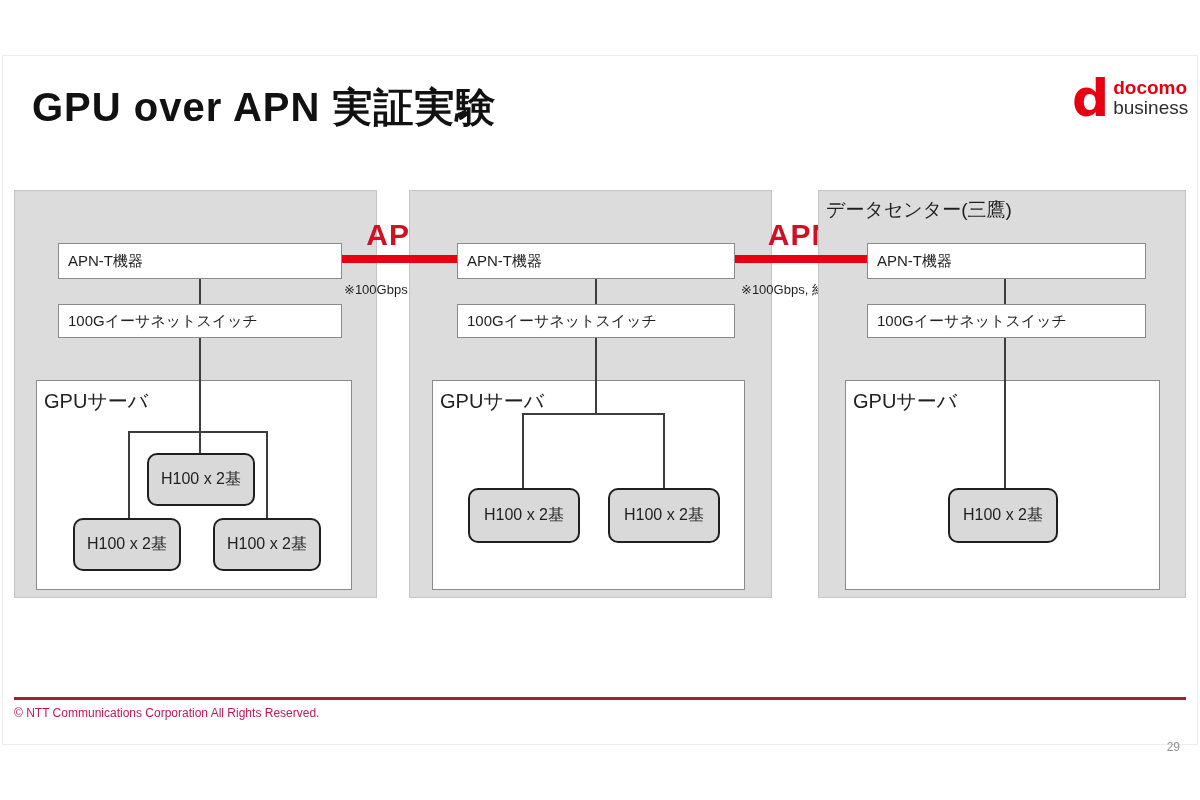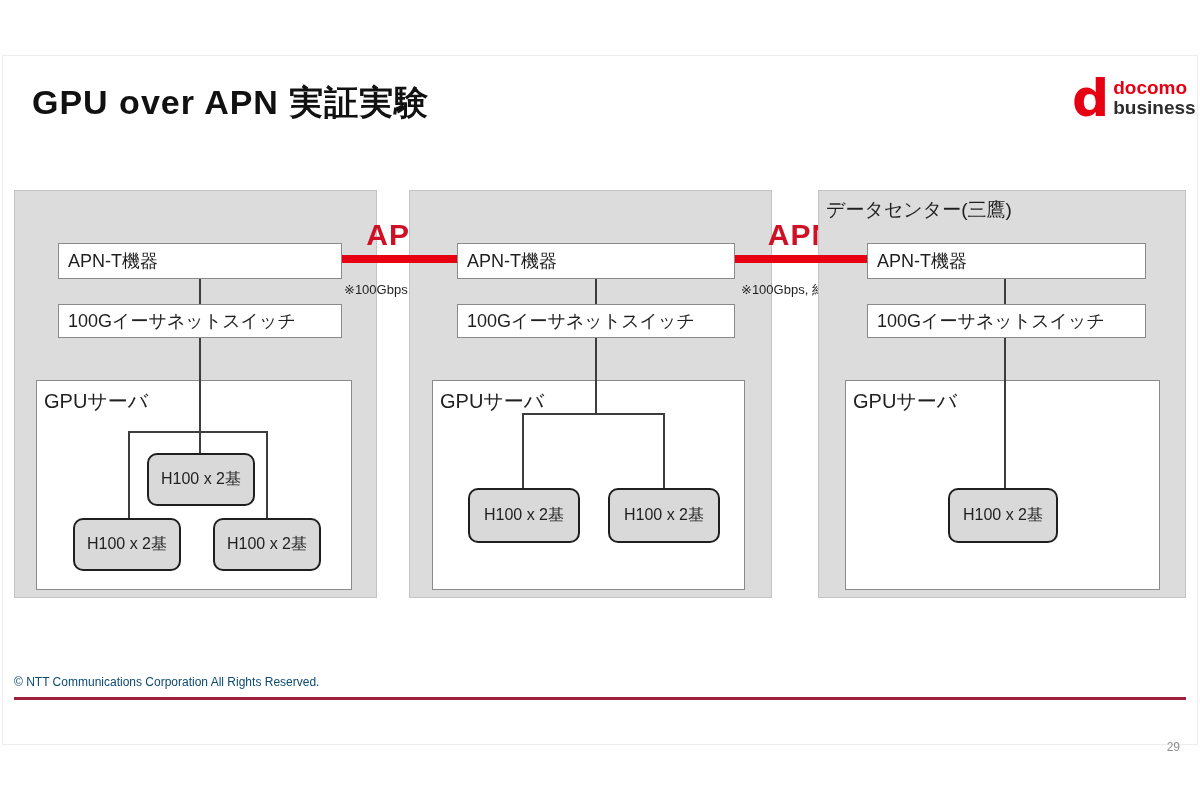--- a/index.html
+++ b/index.html
@@ -2,46 +2,46 @@
 <html><head>
 <meta charset="utf-8">
 <style>
   html,body{margin:0;padding:0;background:#fff;}
   #slide{
     position:relative;width:1200px;height:800px;background:#ffffff;overflow:hidden;
     font-family:"Liberation Sans","DejaVu Sans",sans-serif;color:#1a1a1a;
   }
   .abs{position:absolute;}
   #slide-frame{left:2px;top:55px;width:1194px;height:688px;border:1px solid #ededed;}
-  #title{left:32px;top:80px;font-size:34px;font-weight:bold;letter-spacing:1px;color:#111;}
+  #title{left:32px;top:80px;font-size:40px;font-weight:bold;letter-spacing:1px;color:#111;}
   
   #logo{left:1072px;top:76px;display:flex;align-items:center;}
   #logo .dmark{font-size:52px;font-weight:bold;color:#e60012;line-height:44px;margin-right:4px;font-family:"DejaVu Sans",sans-serif;}
   #logo .words{display:flex;flex-direction:column;line-height:20px;}
   #logo .w1{color:#e60012;font-size:19px;font-weight:bold;}
-  #logo .w2{color:#2d2d2d;font-size:19px;font-weight:bold;}
+  #logo .w2{color:#2d2d2d;font-size:19px;font-weight:normal;}
   
   .panel{background:#dcdcdc;border:1px solid #c4c4c4;box-sizing:border-box;}
   .panel-h{font-size:19px;color:#1f1f1f;}
   .box-white{background:#ffffff;border:1px solid #8a8a8a;box-sizing:border-box;
-    display:flex;align-items:center;padding-left:9px;font-size:18px;color:#1f1f1f;}
+    display:flex;align-items:center;padding-left:9px;font-size:15px;color:#1f1f1f;}
   .gpu-box{background:#ffffff;border:1px solid #8a8a8a;box-sizing:border-box;}
   .gpu-label{font-size:20px;color:#1f1f1f;}
   .h100{background:#d9d9d9;border:2px solid #1f1f1f;border-radius:10px;box-sizing:border-box;
     display:flex;align-items:center;justify-content:center;font-size:16px;color:#1f1f1f;z-index:3;}
   .lv{width:2px;background:#3d3d3d;z-index:1;}
   .lh{height:2px;background:#3d3d3d;z-index:1;}
   .bracket{border-top:2px solid #3d3d3d;border-left:2px solid #3d3d3d;border-right:2px solid #3d3d3d;box-sizing:border-box;z-index:1;}
   
   .apn-line{height:8px;background:#e60012;z-index:2;}
   .apn-label{font-size:30px;font-weight:bold;color:#cf1126;text-align:center;letter-spacing:1px;}
   .apn-spec{font-size:13px;color:#1f1f1f;white-space:nowrap;}
   
   #footer-line{left:14px;top:697px;width:1172px;height:3px;background:#a0203c;}
-  #copyright{left:14px;top:675px;font-size:12px;color:#0c4a6e;}
+  #copyright{left:14px;top:706px;font-size:12px;color:#be185d;}
   #pagenum{left:1140px;top:740px;width:40px;text-align:right;font-size:12px;color:#8f8f8f;}
 </style>
 </head>
 <body>
 
 <div id="slide">
 
   <div class="abs" id="slide-frame"></div>
 
   <div class="abs" id="title">GPU over APN 実証実験</div>

